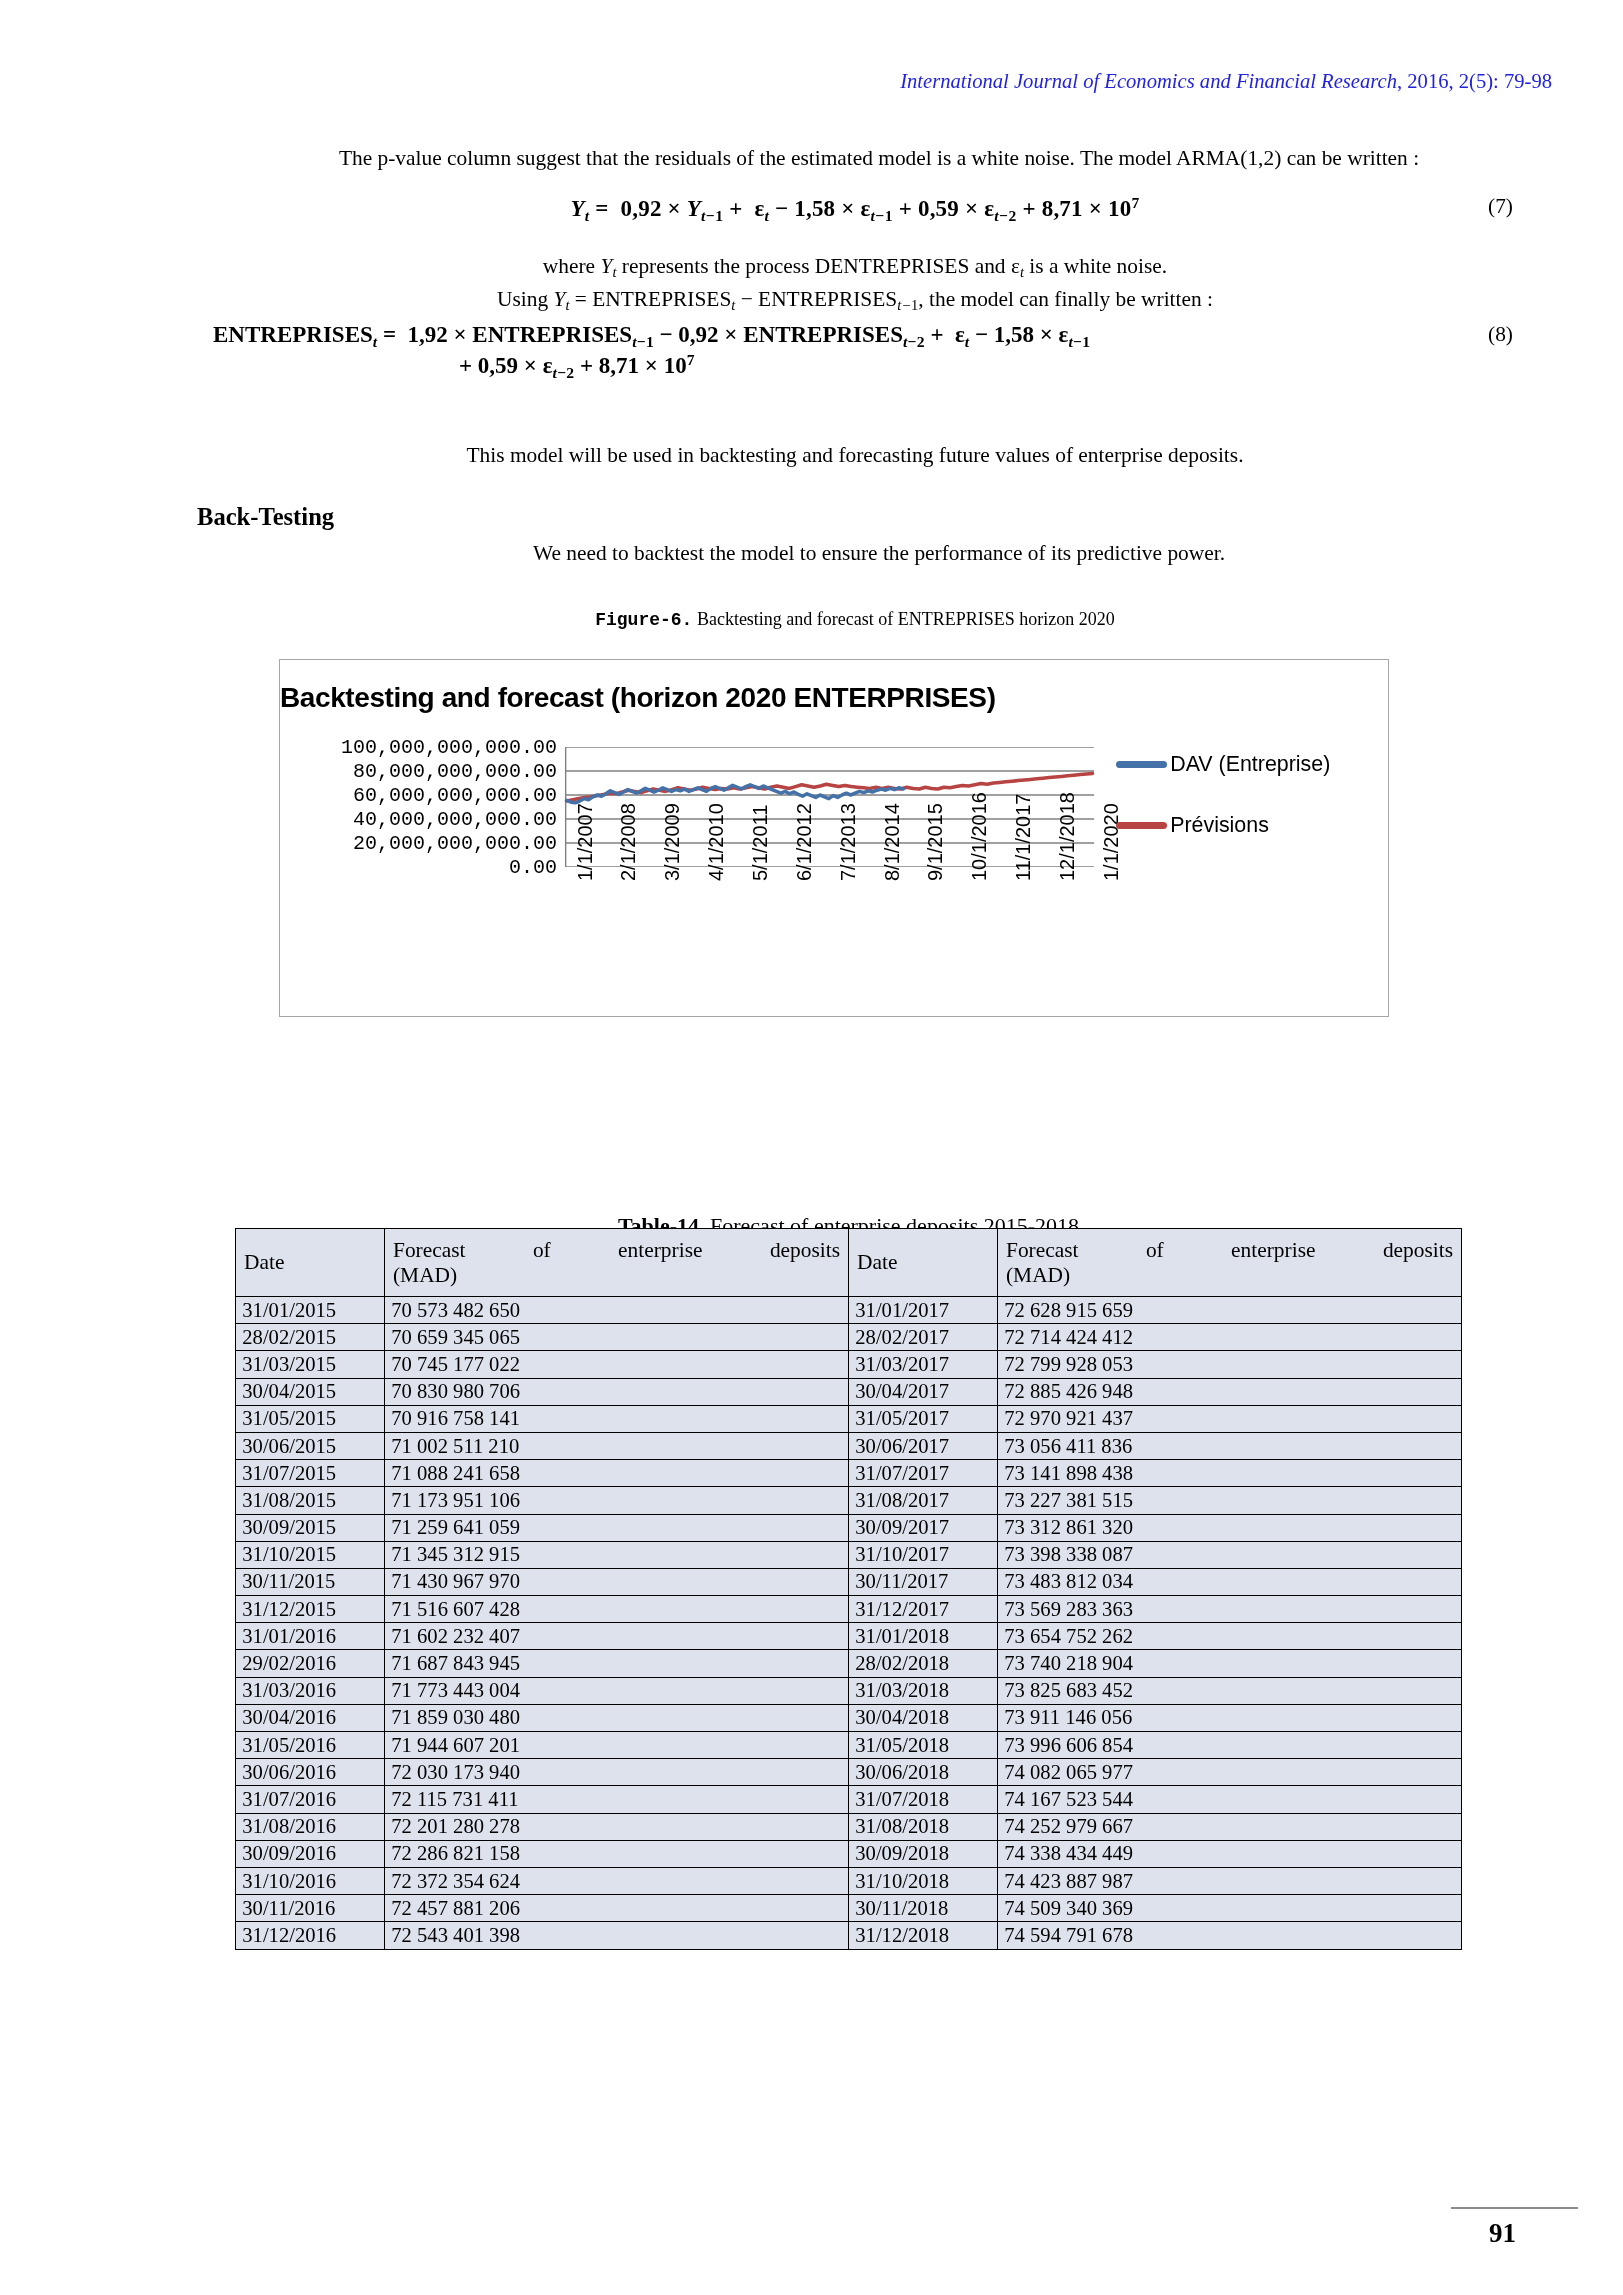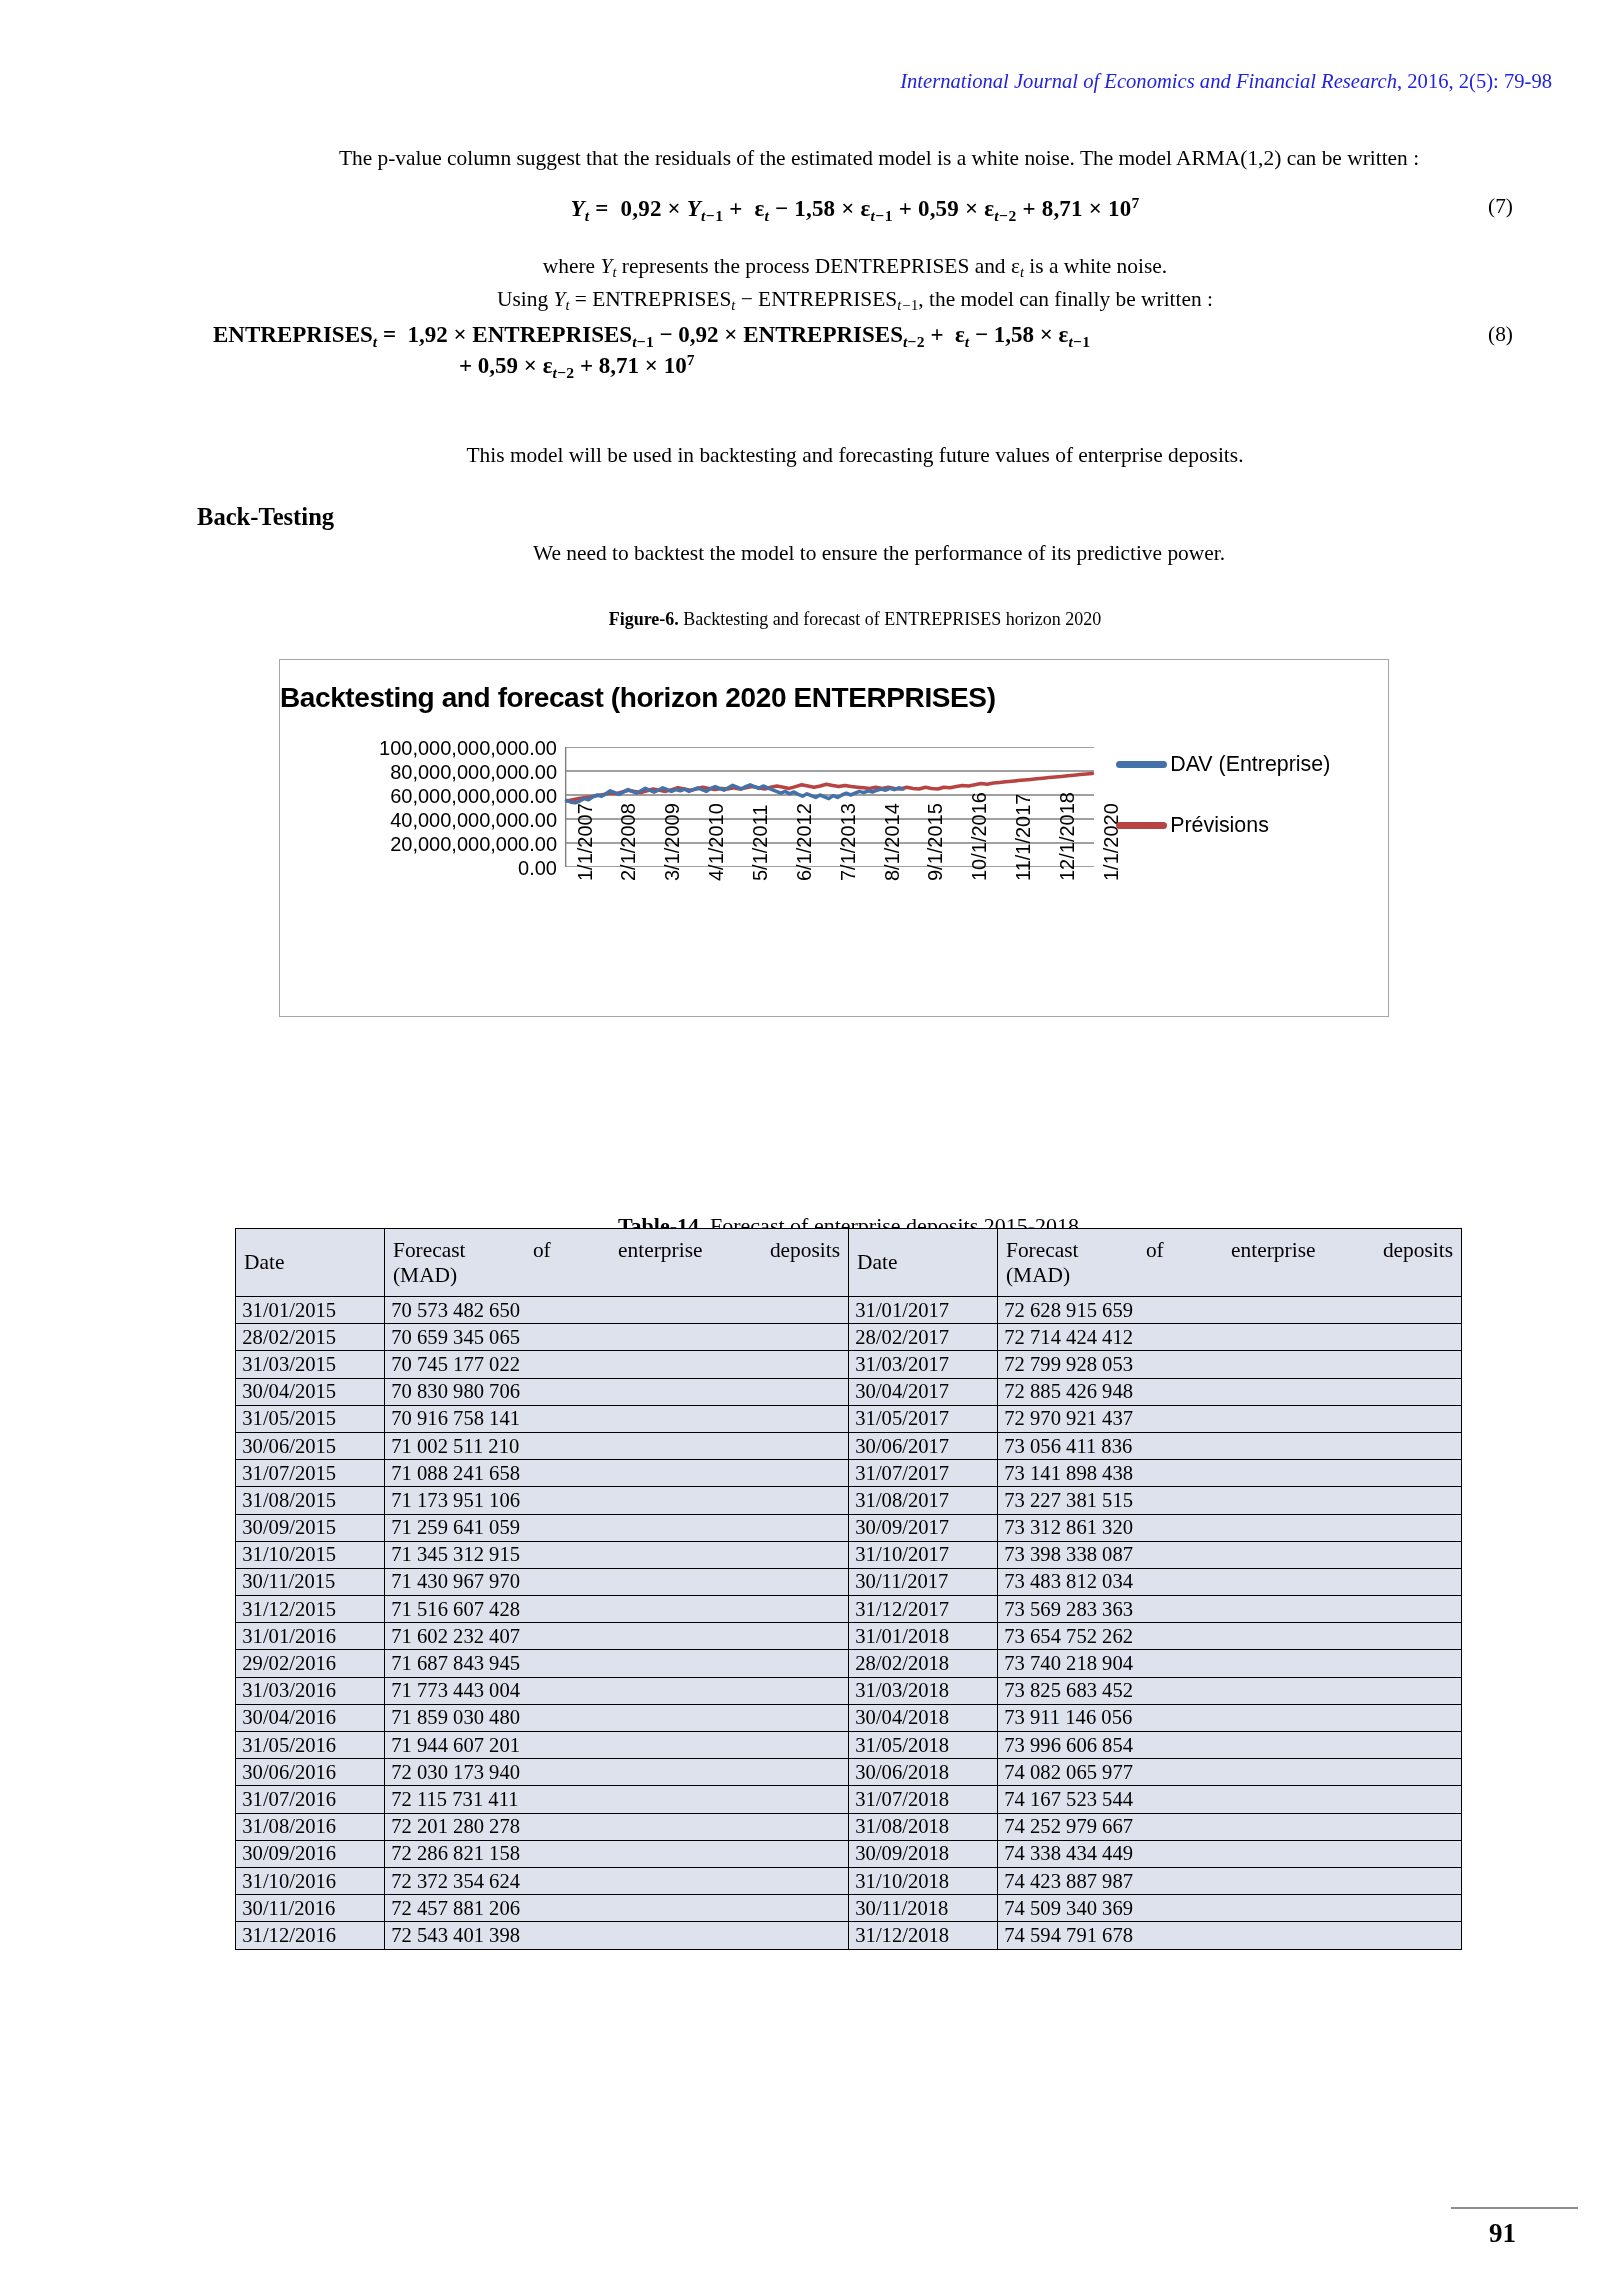--- a/index.html
+++ b/index.html
@@ -91,21 +91,21 @@
   i.v { font-style: italic; }
   sub { font-size: 0.68em; vertical-align: -0.30em; }
   sup { font-size: 0.68em; vertical-align: 0.50em; }
 
   
   .figure-caption {
     text-align: center;
     font-size: 18px;
     margin: 0;
   }
-  .figure-caption .cap-label { font-weight: bold; }
+  .figure-caption .cap-label { font-weight: bold; font-family: Liberation Mono, monospace; }
 
   .figure-box {
     position: absolute;
     left: 279px;
     top: 659px;
     width: 1110px;
     height: 358px;
     border: 1.6px solid #a6a6a6;
     background: #ffffff;
     box-sizing: border-box;
@@ -124,21 +124,21 @@
     top: 76px;
     width: 1110px;
     height: 277px;
   }
   .ylabels {
     position: absolute;
     left: 8px;
     top: 0px;
     width: 269px;
     text-align: right;
-    font-family: Liberation Sans, sans-serif;
+    font-family: Liberation Mono, monospace;
     font-size: 20px;
   }
   .ylabels div {
     height: 24px;
     line-height: 24px;
   }
   .plotarea {
     position: absolute;
     left: 284px;
     top: 11px;

